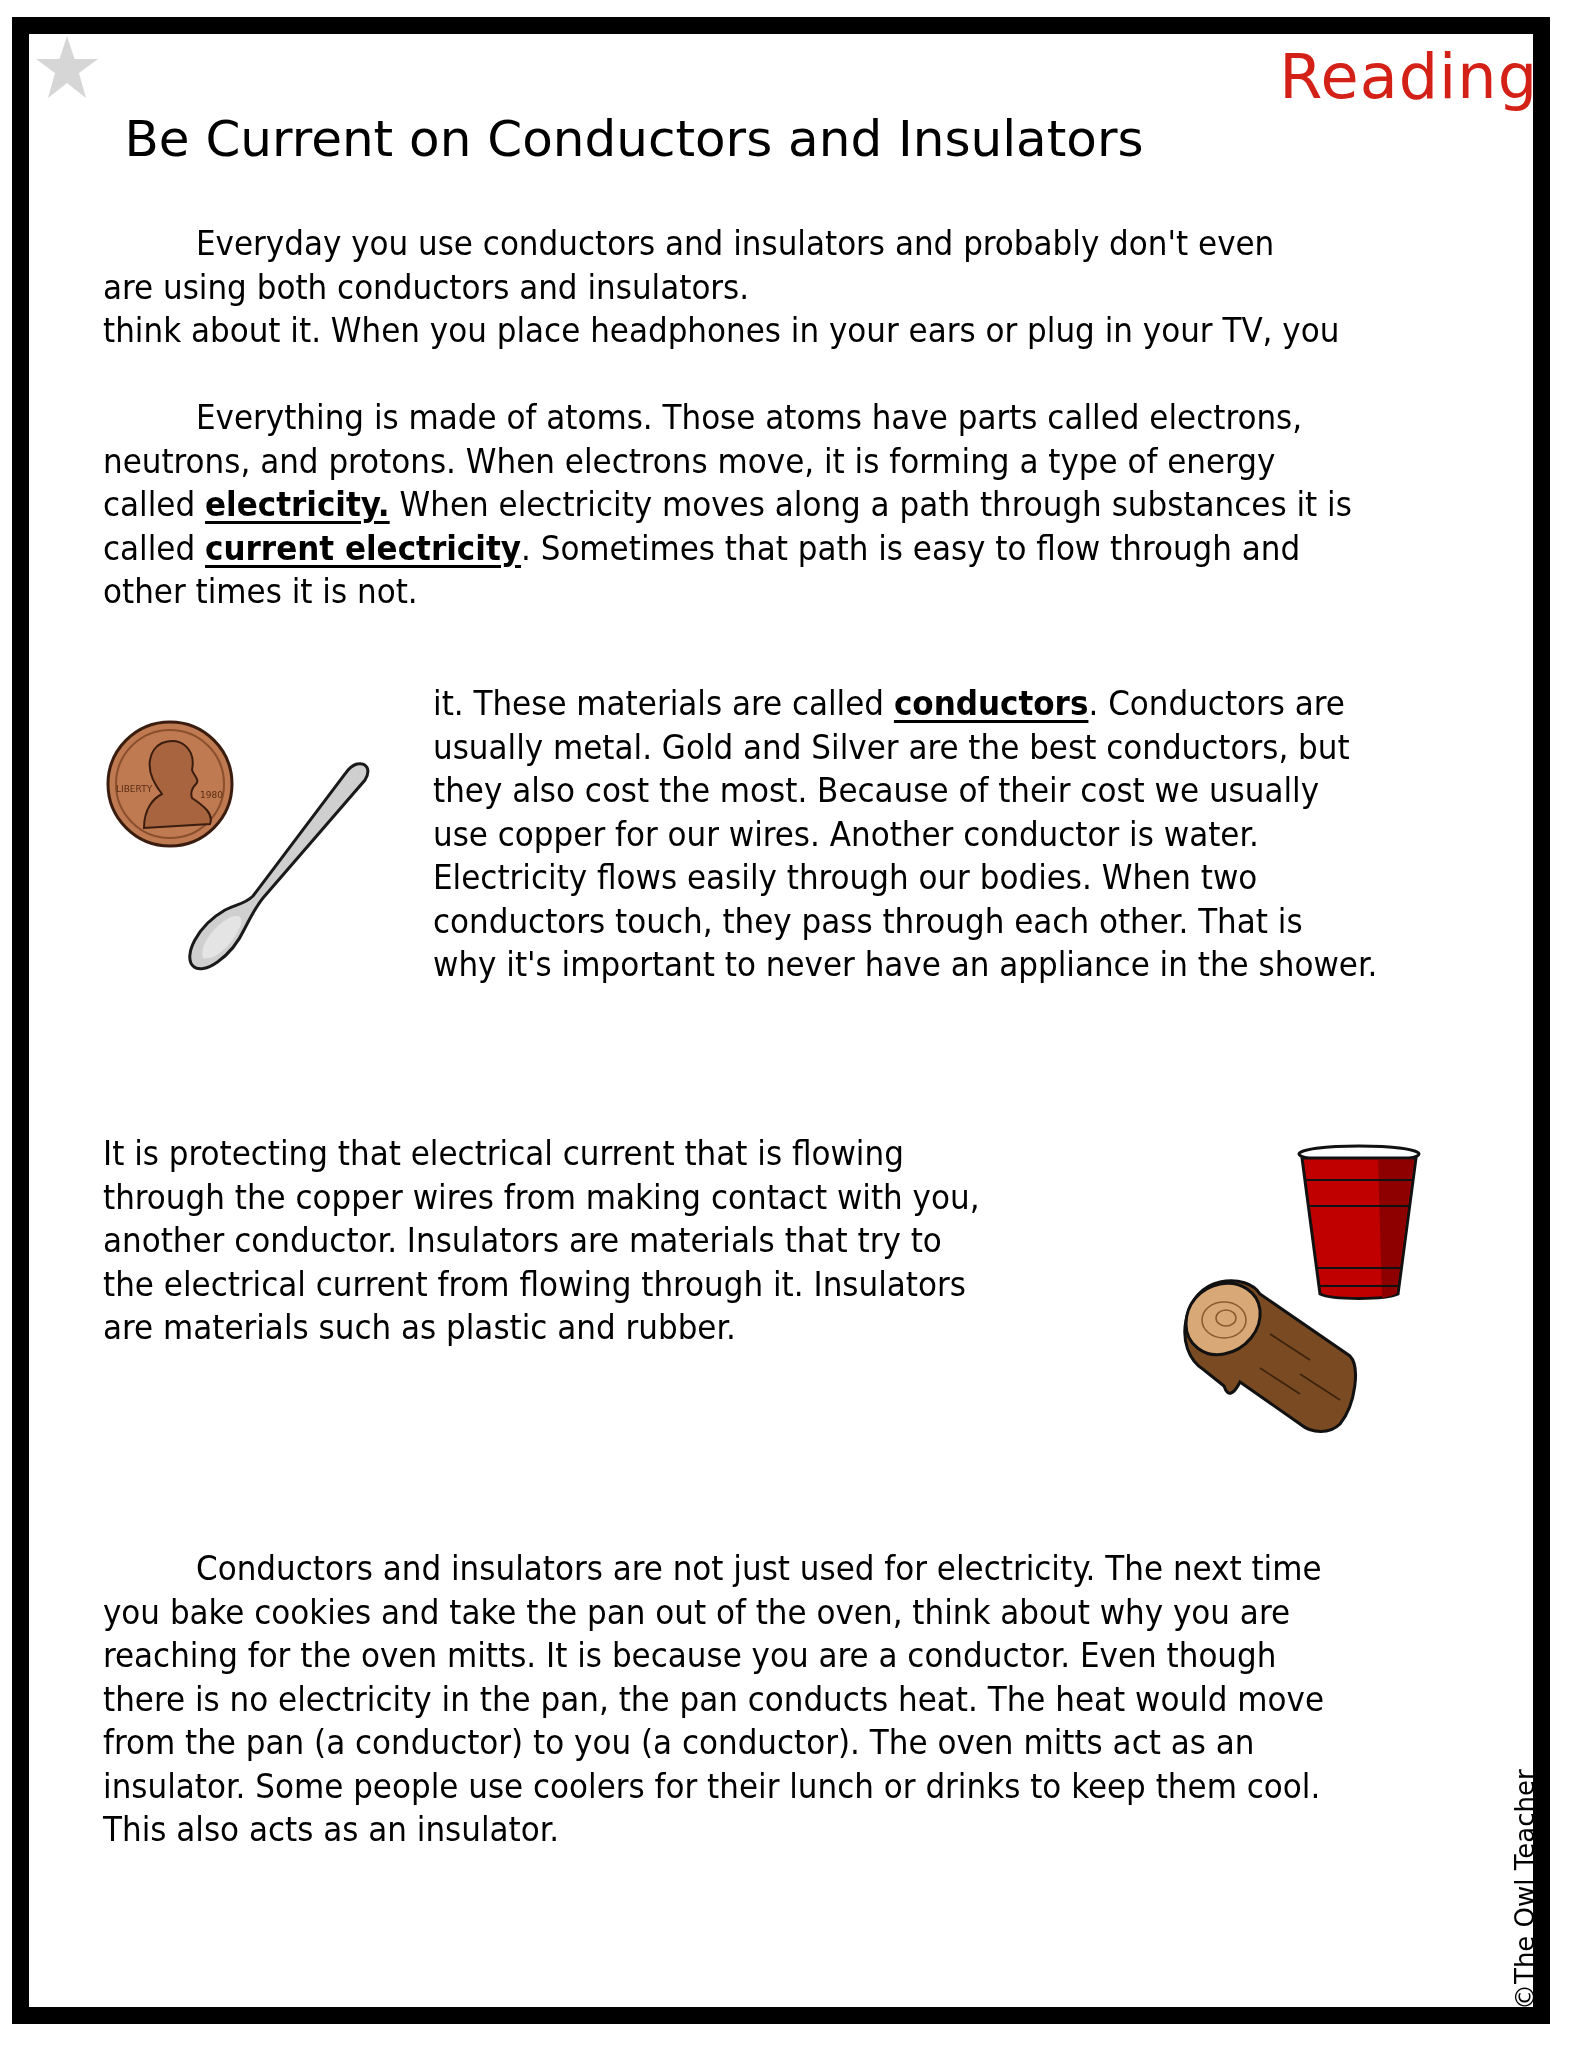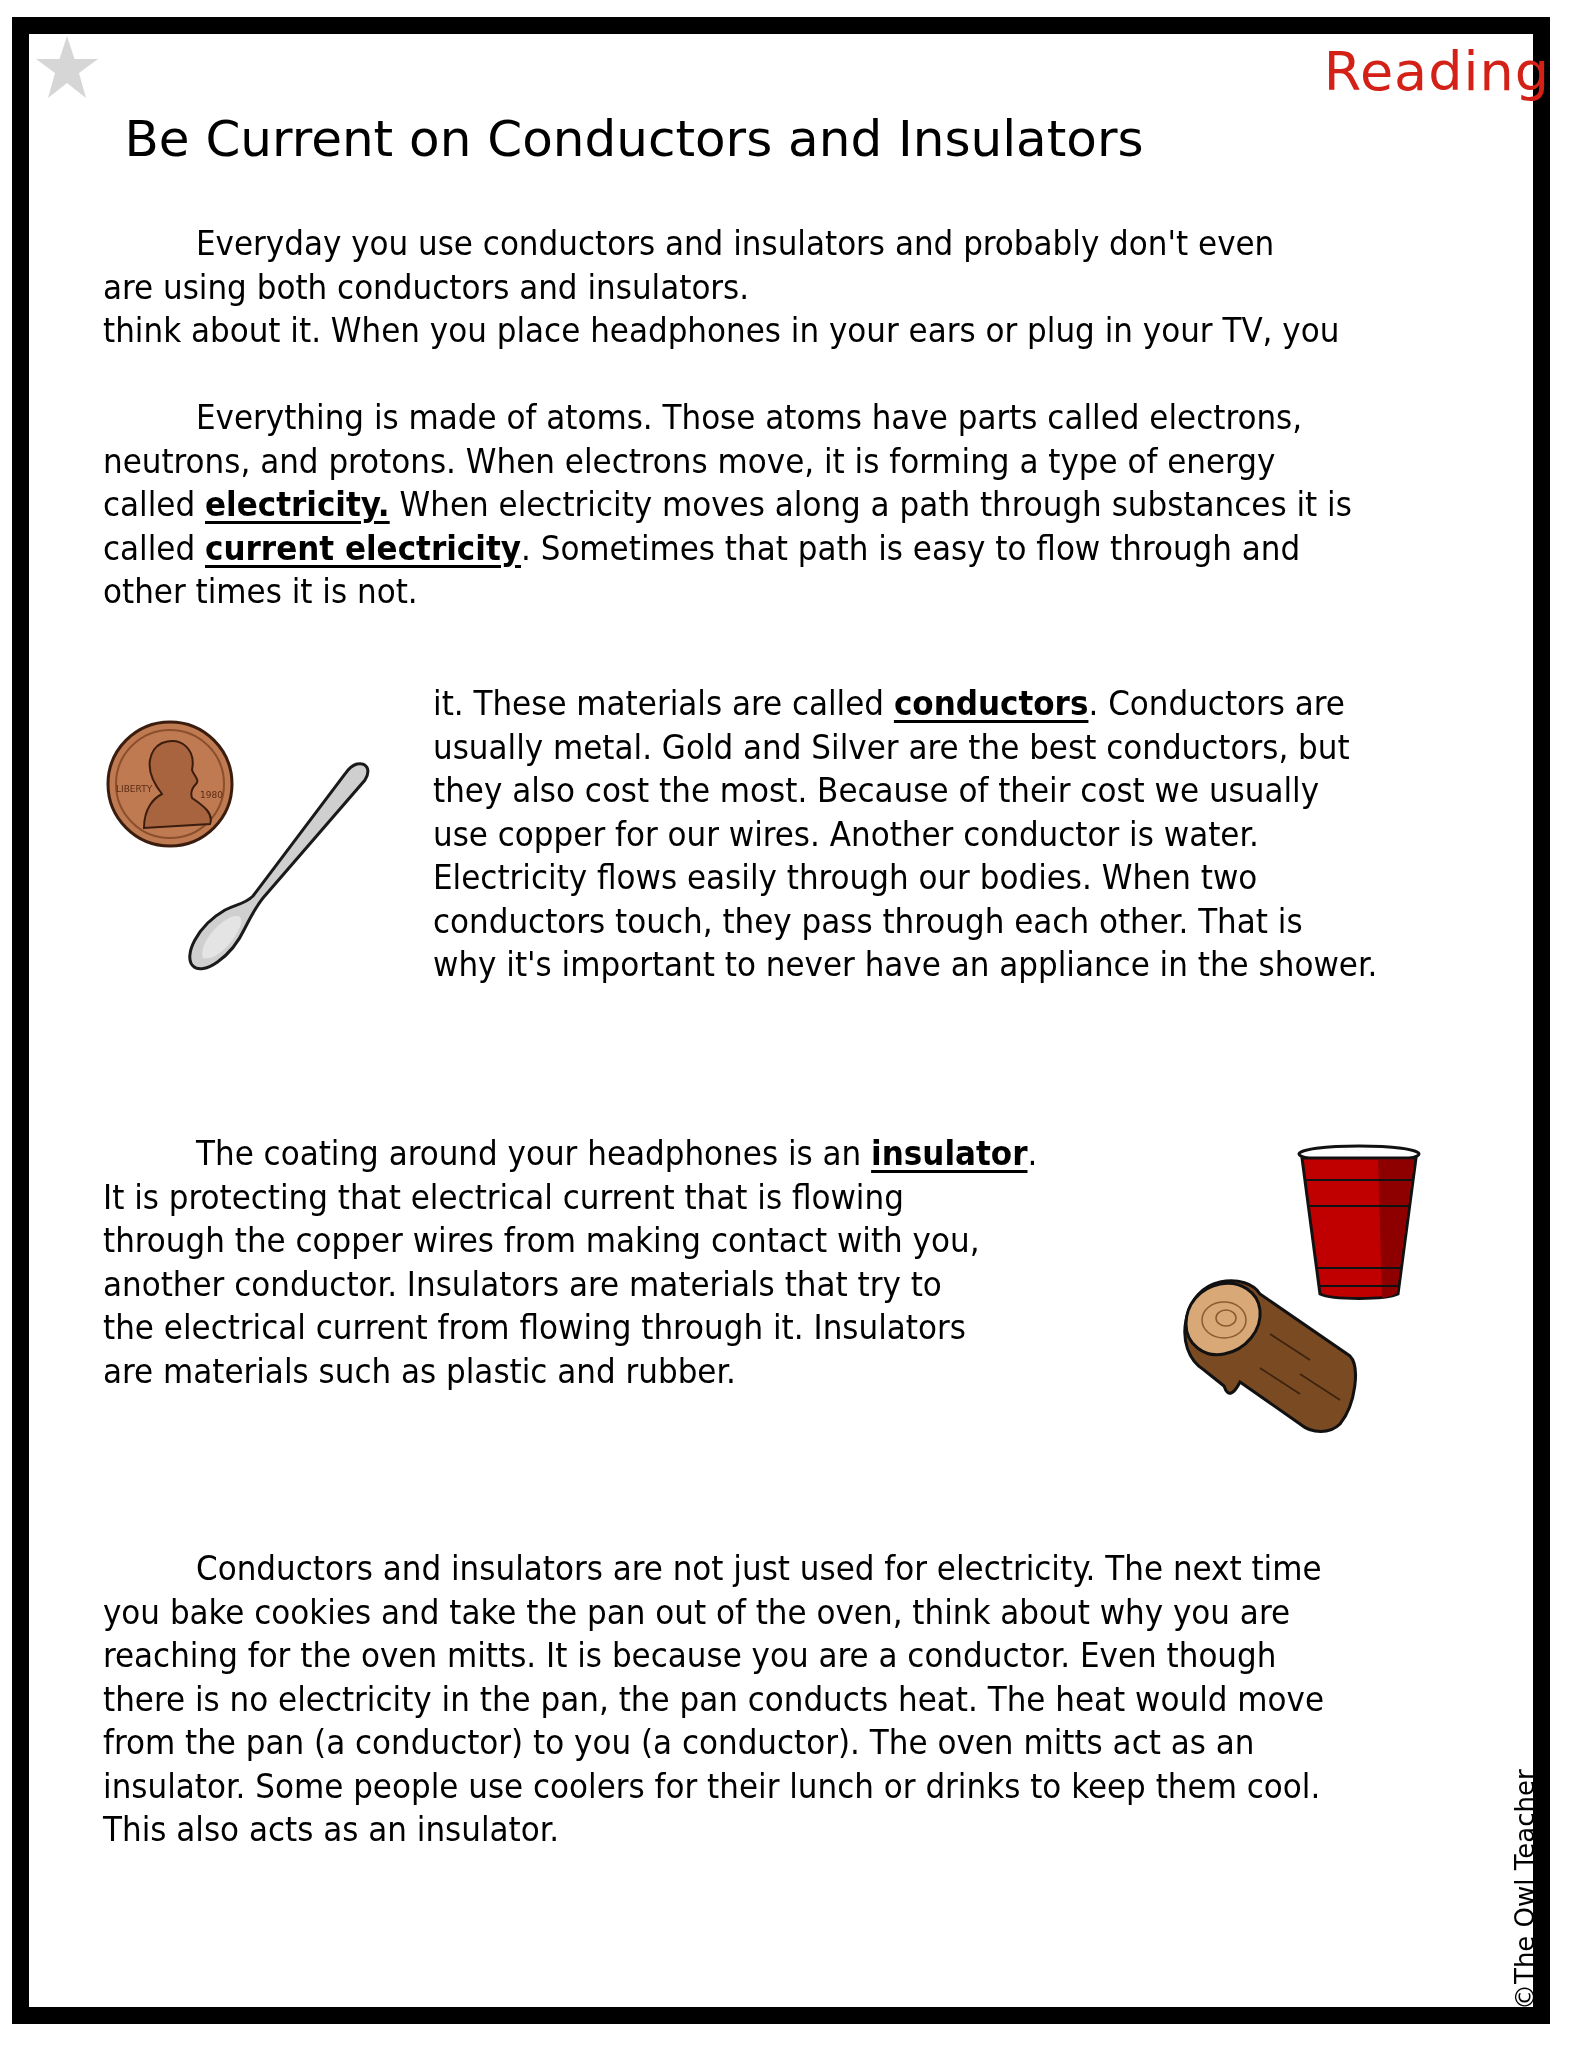--- a/index.html
+++ b/index.html
@@ -1,22 +1,22 @@
 <!DOCTYPE html>
 <html><head>
 <meta charset="utf-8">
 <style>
   html, body { margin: 0; padding: 0; background: #ffffff; }
   body { width: 1583px; height: 2048px; position: relative; overflow: hidden;
          font-family: "DejaVu Sans", sans-serif; color: #000; }
   .frame { position: absolute; left: 12px; top: 17px; width: 1538px; height: 2007px;
            border: 17px solid #000; box-sizing: border-box; background: #fff; }
   .star { position: absolute; left: 36px; top: 36px; width: 62px; height: 66px; }
-  .reading { position: absolute; right: 33px; top: 40px; color: #d42117;
-             font-family: "DejaVu Sans", sans-serif; font-size: 54px; letter-spacing: 1px; margin-left: 37px; }
+  .reading { position: absolute; right: 45px; top: 40px; color: #d42117;
+             font-family: "DejaVu Sans", sans-serif; font-size: 62px; letter-spacing: 1px; margin-left: 37px; }
   .title { position: absolute; left: 0; width: 1268px; top: 110px; text-align: center;
            font-size: 50px; font-family: "DejaVu Sans", sans-serif; }
   .para { position: absolute; font-size: 34.5px; line-height: 43.5px;
           font-family: "DejaVu Sans", sans-serif; font-stretch: condensed;
           transform-origin: 0 0; }
   .line { white-space: nowrap; display: block; }
   .indent { padding-left: 93px; }
   .kw { font-weight: bold; text-decoration: underline; text-underline-offset: 5px;
         text-decoration-thickness: 3px; }
   .p1 { left: 103px; top: 222px; }
@@ -72,21 +72,20 @@
   <span class="line"><span>it. These materials are called </span><span class="kw">conductors</span><span>. Conductors are</span></span>
   <span class="line">usually metal. Gold and Silver are the best conductors, but</span>
   <span class="line">they also cost the most. Because of their cost we usually</span>
   <span class="line">use copper for our wires. Another conductor is water.</span>
   <span class="line">Electricity flows easily through our bodies. When two</span>
   <span class="line">conductors touch, they pass through each other. That is</span>
   <span class="line">why it's important to never have an appliance in the shower.</span>
 </div>
 
 <div class="para p4">
-  <span class="line indent"><span>The coating around your headphones is an </span><span class="kw">insulator</span><span>.</span></span>
   <span class="line">It is protecting that electrical current that is flowing</span>
   <span class="line">through the copper wires from making contact with you,</span>
   <span class="line">another conductor. Insulators are materials that try to</span>
   <span class="line">the electrical current from flowing through it. Insulators</span>
   <span class="line">are materials such as plastic and rubber.</span>
 </div>
 
 <svg class="img" style="left:1296px; top:1144px;" width="126" height="160" viewBox="0 0 126 160">
   <ellipse cx="63" cy="10" rx="60" ry="8" fill="#ffffff" stroke="#111" stroke-width="3"></ellipse>
   <path d="M6 14 L120 14 L102 150 C90 156 36 156 24 150 Z" fill="#c00000" stroke="#111" stroke-width="3"></path>

